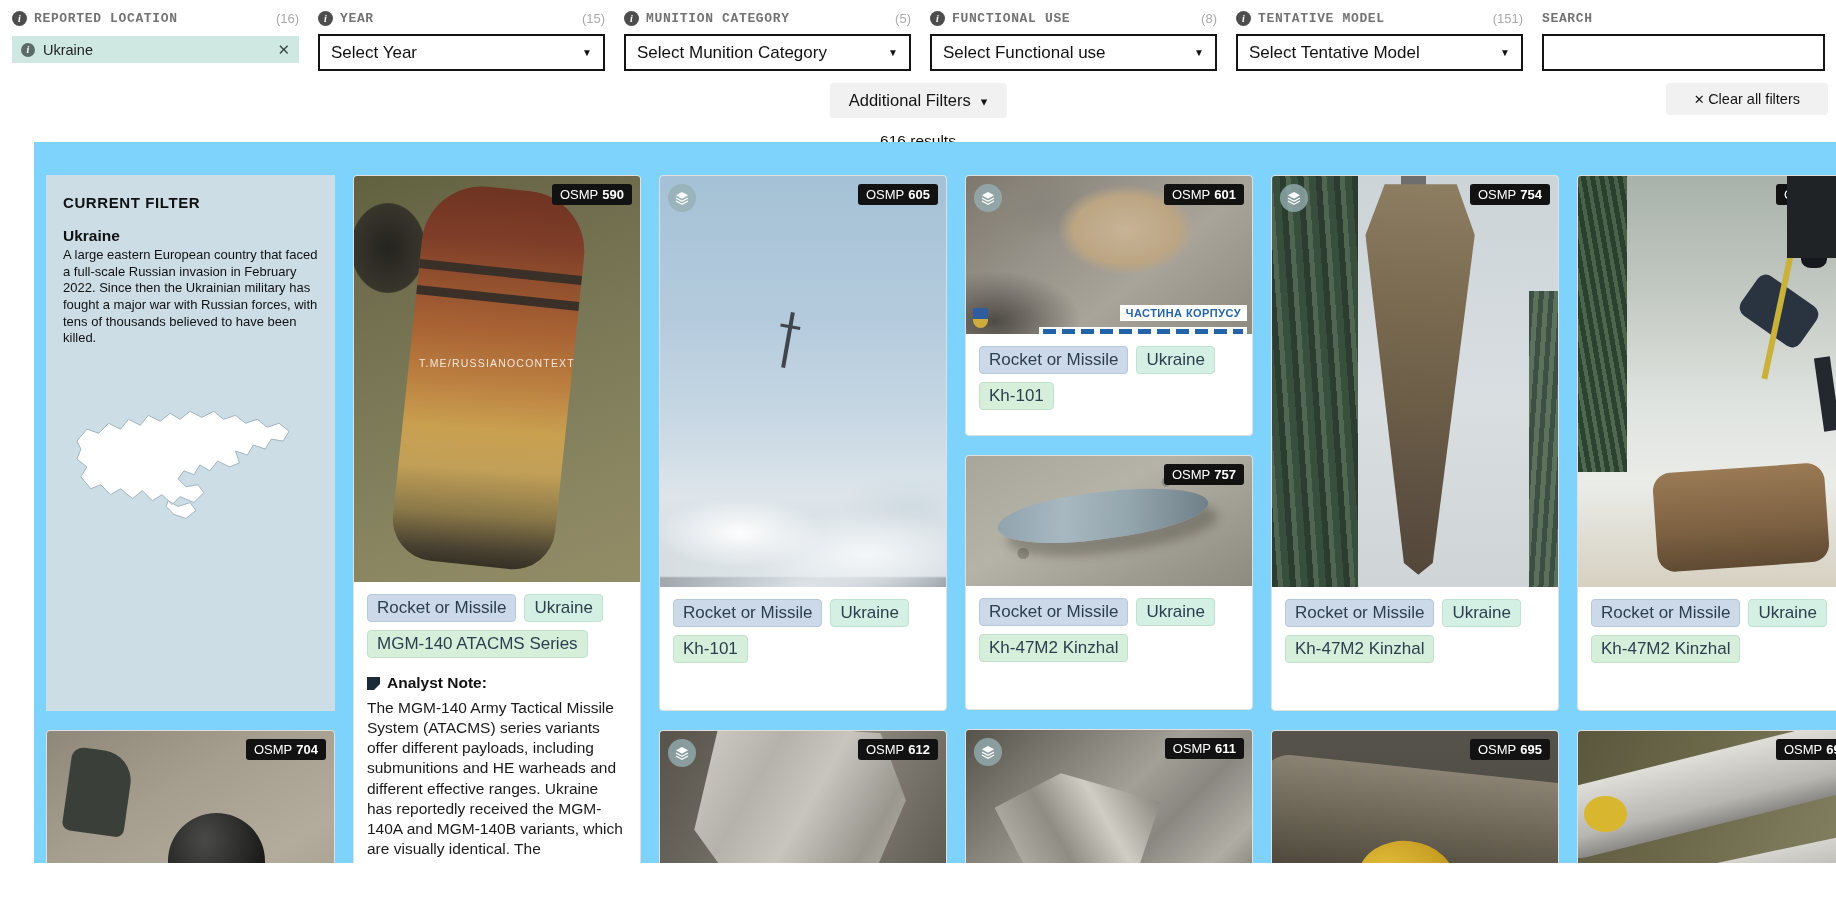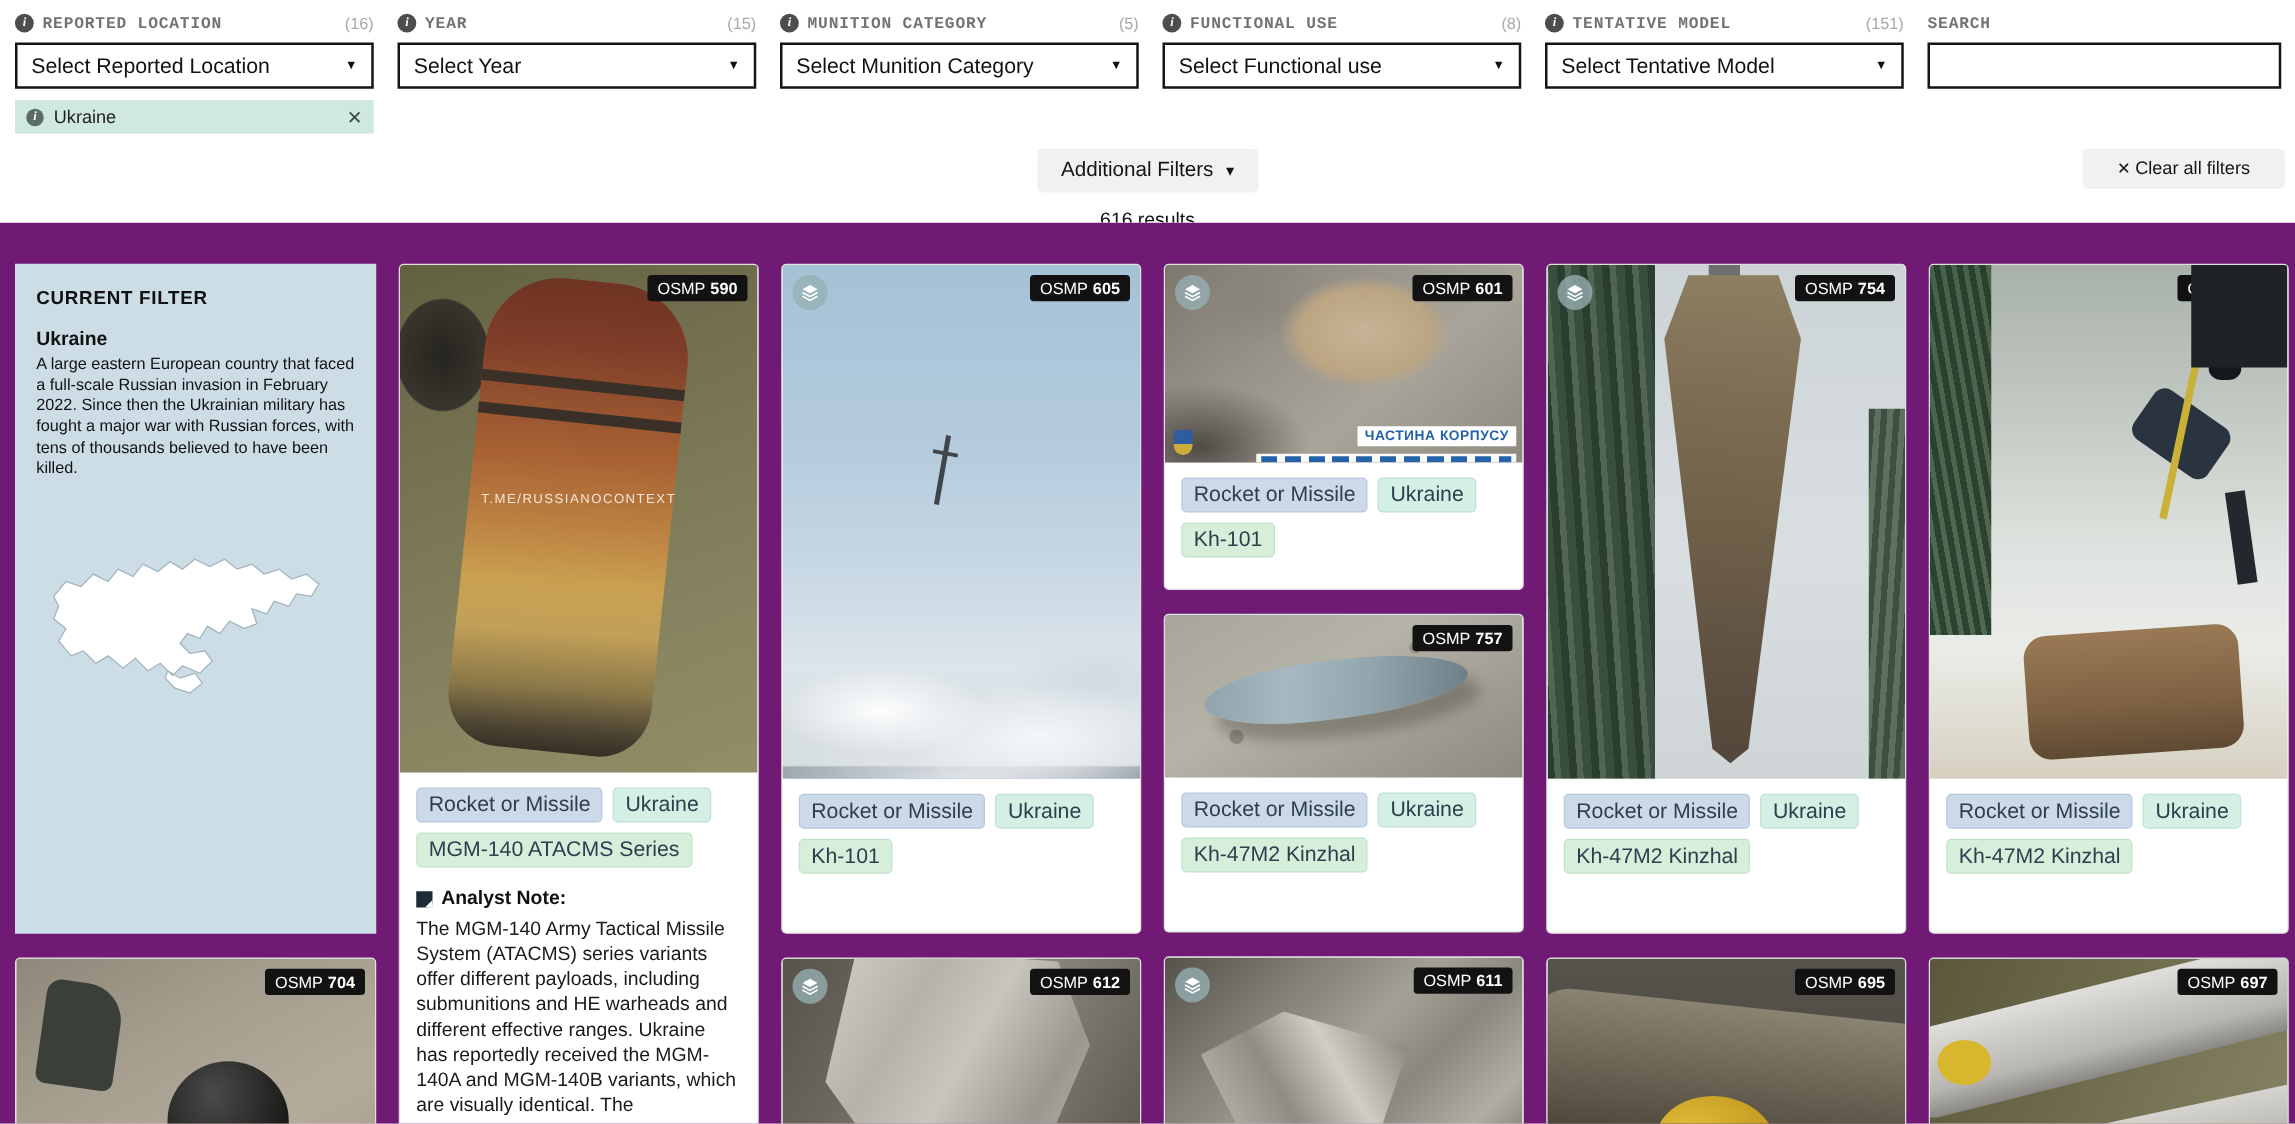--- a/index.html
+++ b/index.html
@@ -33,22 +33,22 @@
     cursor:pointer; white-space:nowrap; }
   .addl-btn::after { content:"▾"; font-size:13px; margin-left:10px; }
   .clear-btn { position:absolute; right:8px; top:12px; background:#f1f1f1; border-radius:4px;
     padding:8px 28px; font-size:14.5px; color:#141414; cursor:pointer; white-space:nowrap; }
   .clear-btn::before { content:"✕ "; font-size:13px; }
   .results-clip { position:absolute; left:50%; transform:translateX(-50%); bottom:0;
     height:10px; overflow:hidden; }
   .results-text { font-size:15.5px; color:#111; white-space:nowrap; }
 
   
-  .content { height:721px; background:#701a75; padding:33px 0 0 12px; display:flex;
-    gap:18px; overflow:hidden; align-items:flex-start; }
+  .content { height:721px; background:#7dd3fc; padding:33px 0 0 12px; display:flex;
+    gap:18px; overflow:hidden; align-items:flex-start;margin-left:34px; }
   .col { width:288px; flex:none; display:flex; flex-direction:column; gap:19px; }
   .col-side { width:289px; }
 
   .filter-panel { height:536px; background:#ccdde6; padding:19px 17px; }
   .fp-title { font-size:15px; font-weight:bold; letter-spacing:.04em; }
   .fp-name { margin-top:16px; font-weight:bold; font-size:15.5px; }
   .fp-desc { margin-top:2px; font-size:13px; line-height:1.28; }
   .fp-map { margin-top:32px; padding-left:6px; }
 
   .card { background:#fff; border:1px solid #e0e0e0; border-radius:4px; overflow:hidden;
@@ -188,23 +188,20 @@
 
 <div class="header">
   <div class="filter-row">
 
     <div class="fgroup">
       <div class="fg-label">
         <span class="iicon"></span>
         <span class="fg-name">REPORTED LOCATION</span>
         <span class="fg-count">(16)</span>
       </div>
-      <div class="selectbox">
-        <span>Select Reported Location</span>
-      </div>
       <div class="chip">
         <span class="iicon"></span>
         <span>Ukraine</span>
         <span class="chip-close"></span>
       </div>
     </div>
 
     <div class="fgroup">
       <div class="fg-label">
         <span class="iicon"></span>

